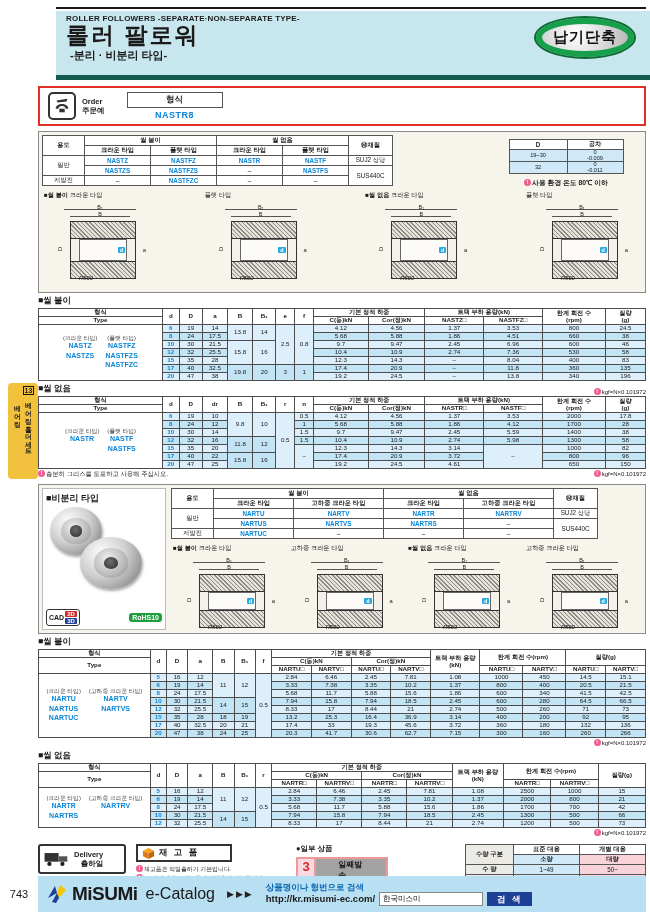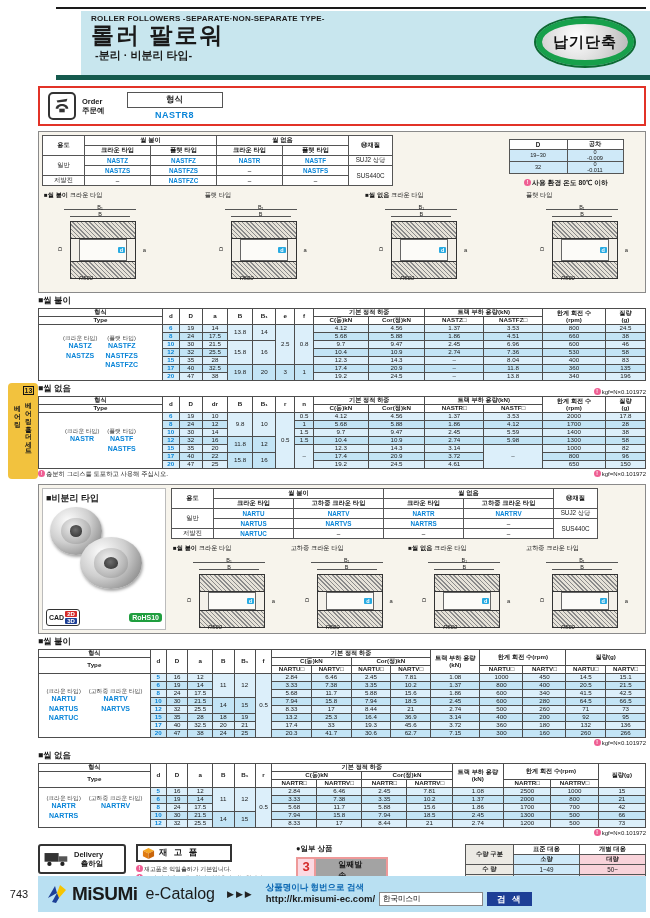--- a/index.html
+++ b/index.html
@@ -1,24 +1,24 @@
 <!DOCTYPE html>
 <html><head>
 <meta charset="utf-8">
 <style>
   *{margin:0;padding:0;box-sizing:border-box;}
   body{background:#e9e9e9;font-family:"Liberation Sans",sans-serif;}
   .page{width:650px;height:918px;background:#fff;position:relative;overflow:hidden;margin:0 auto;color:#1a1a1a;}
   
   .topline{height:2px;background:#1a1a1a;margin:7px 4px 2px 56px;}
-  .header{margin-left:81px;background:#c8e6ee;height:64px;position:relative;padding:3px 8px 0 10px;}
+  .header{margin-left:56px;background:#c8e6ee;height:64px;position:relative;padding:3px 8px 0 10px;}
   .h-eng{font-size:8px;font-weight:bold;letter-spacing:.2px;}
   .h-kor{font-size:23px;font-weight:800;letter-spacing:2px;line-height:1.1;}
   .h-sub{font-size:11px;font-weight:bold;margin-left:4px;}
-  .badge{position:absolute;right:16px;top:7px;width:98px;height:48px;border-radius:50%;
+  .badge{position:absolute;right:16px;top:7px;width:98px;height:39px;border-radius:50%;
     background:radial-gradient(circle at 40% 35%,#ffffff,#d9d9d9 55%,#b5b5b5);
     border:6px solid #17a04b;outline:2px solid #0d6b33;display:flex;align-items:center;justify-content:center;
     font-size:15px;font-weight:800;letter-spacing:1px;color:#111;}
   .teal{height:5px;background:#155a4e;margin-left:56px;}
   .content{margin:6px 4px 0 38px;}
   
   .order{border:2px solid #e23227;height:40px;display:flex;align-items:center;padding:2px 8px;gap:6px;background:#fff;}
   .oicon{width:28px;height:28px;border:2px solid #333;border-radius:5px;display:flex;align-items:center;justify-content:center;background:#fff;}
   .order-lbl{font-size:7.5px;font-weight:bold;line-height:1.25;}
   .order-field{margin-left:16px;text-align:center;}

